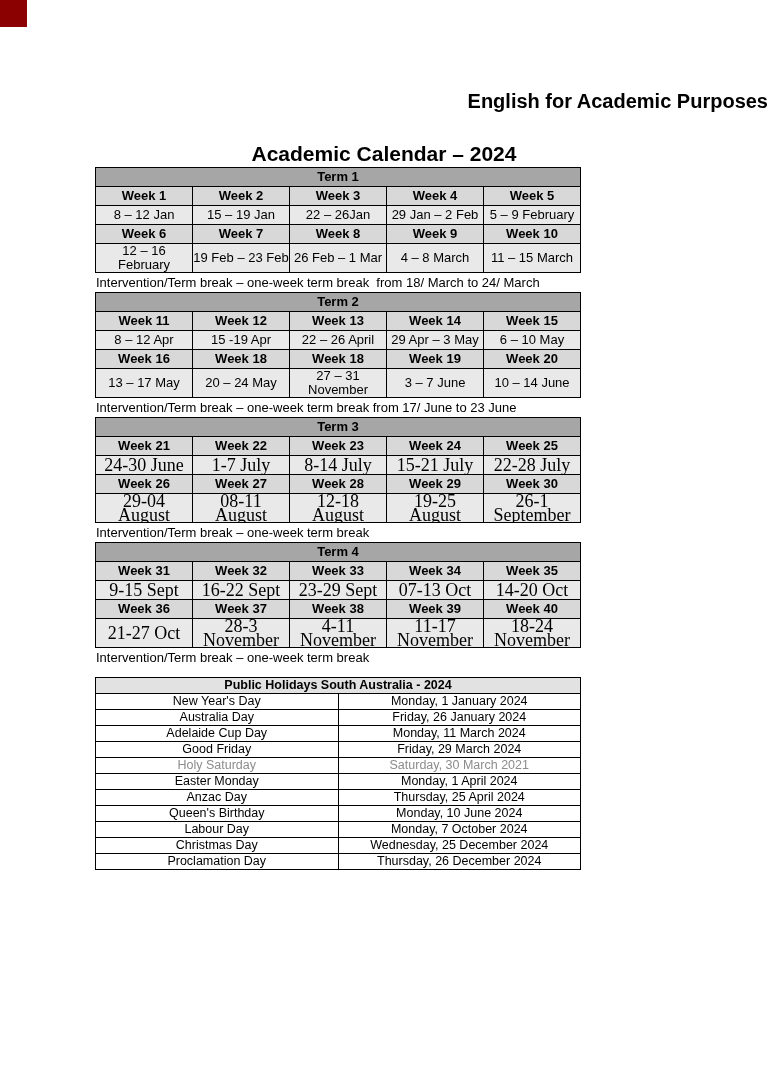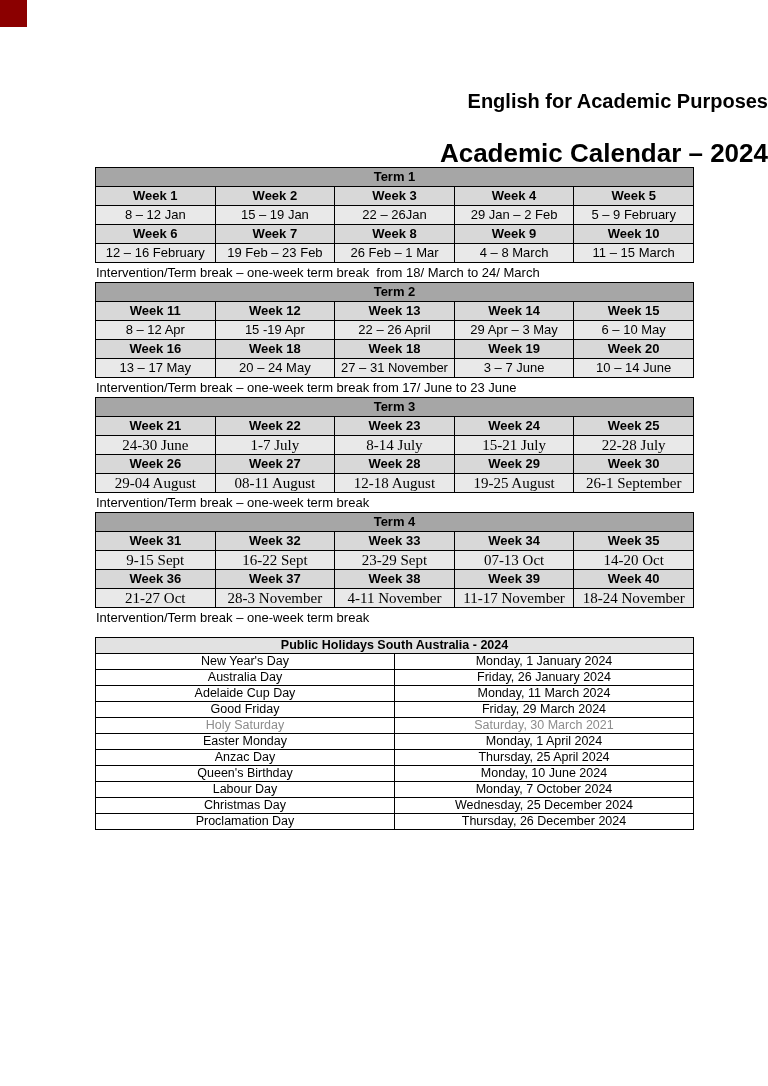--- a/index.html
+++ b/index.html
@@ -19,36 +19,36 @@
   }
   .corner-marker{
     position:absolute;left:0;top:0;width:27px;height:27px;
     background:var(--corner-marker);
   }
   .doc{padding-top:93px;}
   .doc-subtitle{
     text-align:right;font-size:20px;font-weight:bold;line-height:17px;
   }
   .doc-title{
-    text-align:right;font-size:26px;font-weight:bold;line-height:23px;
+    text-align:center;font-size:21px;font-weight:bold;line-height:23px;
     margin-top:32px;margin-bottom:2px;
   }
   .content{width:581px;margin-left:95px;}
-  table{border-collapse:collapse;width:599px;table-layout:fixed;}
+  table{border-collapse:collapse;width:486px;table-layout:fixed;}
   td{border:1px solid var(--border-color);text-align:center;vertical-align:middle;overflow:hidden;}
   .term-table td{height:19px;font-size:13px;line-height:14px;}
   .term-header-cell{
     background:var(--term-header-bg);font-weight:bold;
   }
   .week-cell{
     background:var(--week-header-bg);font-weight:bold;
   }
   .date-cell{background:var(--date-row-bg);}
   .serif-dates .date-cell{
-    font-family:"Liberation Serif","DejaVu Serif",serif;font-size:15px;
+    font-family:"Liberation Serif","DejaVu Serif",serif;font-size:18px;
   }
   .term-note{
     font-size:13px;line-height:15px;margin:2px 0 2px 1px;white-space:pre-wrap;
   }
   .term-block{margin-bottom:0;}
   .holiday-table{margin-top:12px;}
   .holiday-table td{height:14px;font-size:12.5px;line-height:13px;padding:1px 2px;}
   .holiday-header-cell{
     background:var(--holiday-header-bg);font-weight:bold;font-size:11.5px;margin-top:38px;
   }

